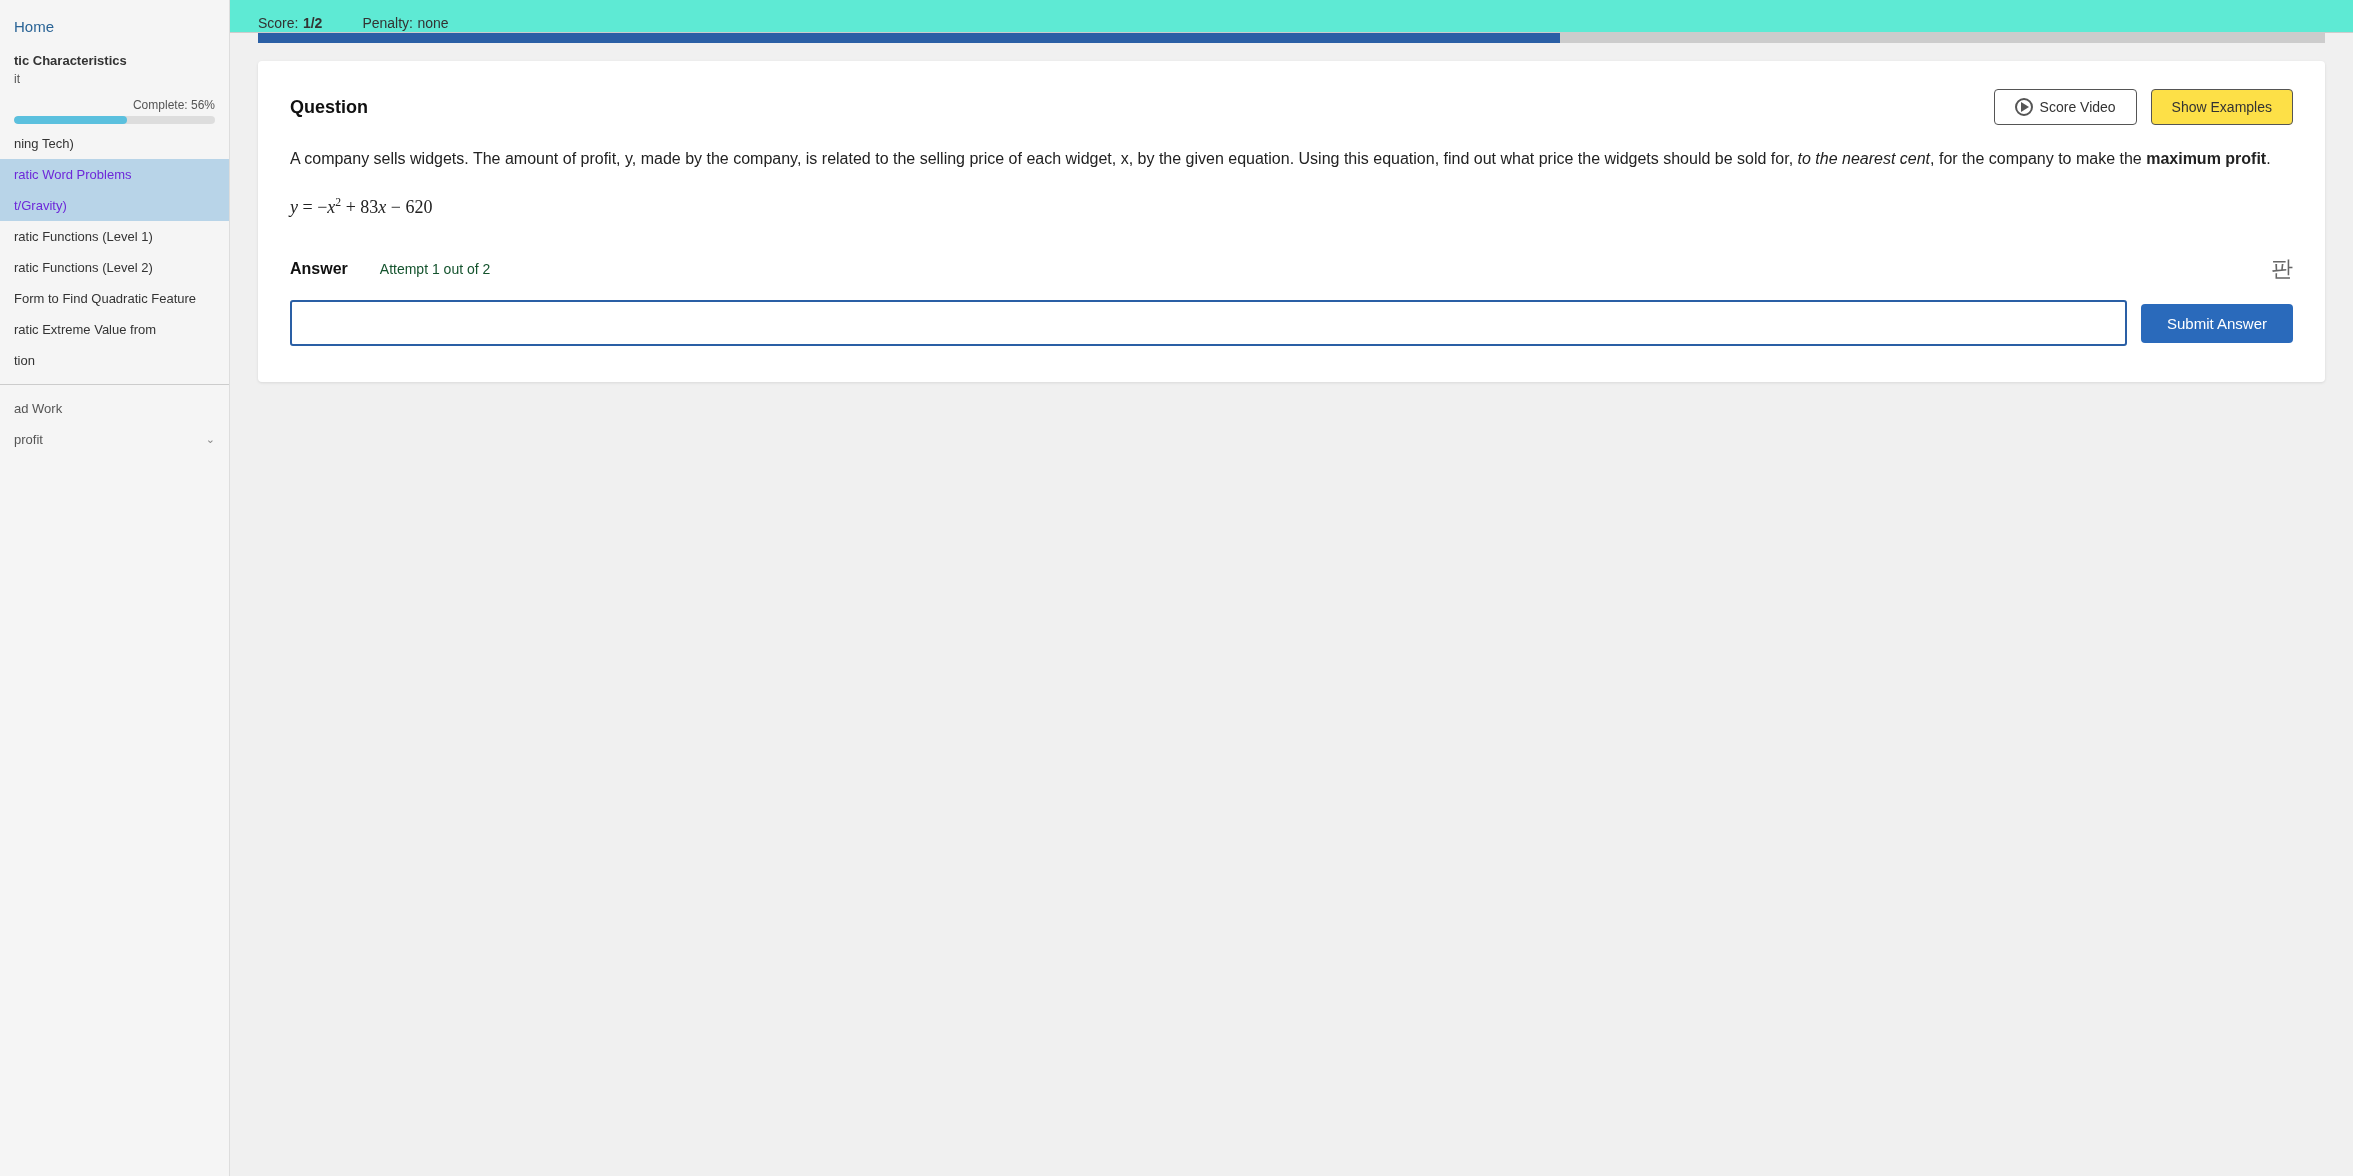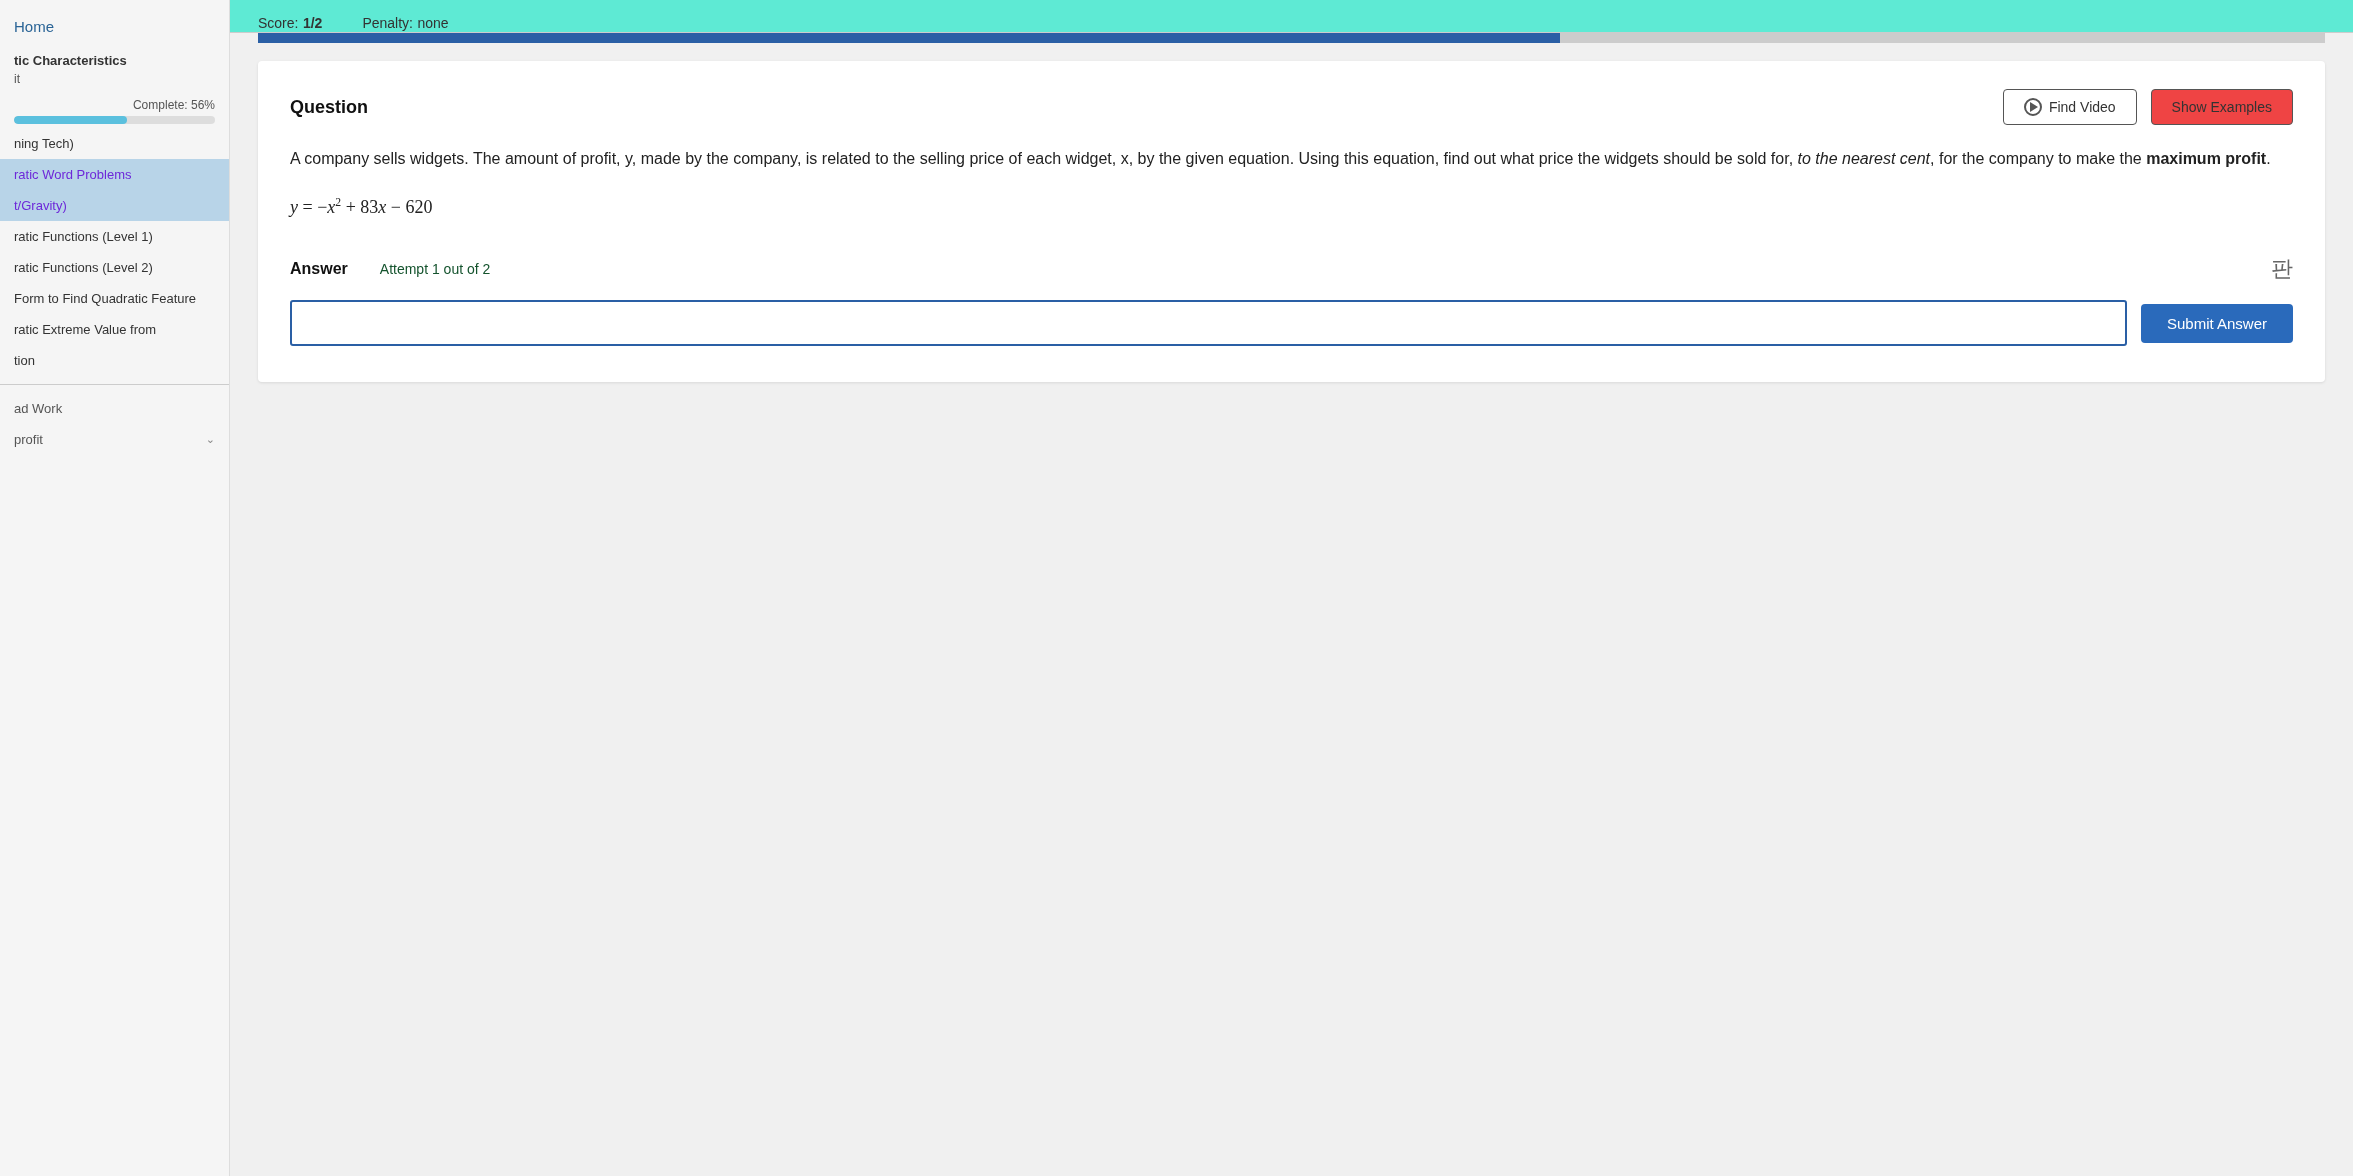--- a/index.html
+++ b/index.html
@@ -195,21 +195,21 @@
       background: #fff;
       font-size: 14px;
       color: #333;
       cursor: pointer;
     }
 
     .btn-examples {
       padding: 8px 20px;
       border: 1.5px solid #555;
       border-radius: 4px;
-      background: #ef4444;
+      background: #fde047;
       font-size: 14px;
       color: #333;
       cursor: pointer;
     }
 
     .play-circle {
       width: 18px;
       height: 18px;
       border: 2px solid #555;
       border-radius: 50%;
@@ -368,21 +368,21 @@
 
   <div class="question-card">
 
     <div class="question-header">
       <div class="question-label">Question</div>
       <div class="header-buttons">
         <button class="btn-watch">
           <span class="play-circle">
             <span class="play-triangle"></span>
           </span>
-          <span>Find Video</span>
+          <span>Score Video</span>
         </button>
         <button class="btn-examples">Show Examples</button>
       </div>
     </div>
 
     <div class="question-body">
       A company sells widgets. The amount of profit, y, made by the company, is related to the selling price of each widget, x, by the given equation. Using this equation, find out what price the widgets should be sold for, <em>to the nearest cent</em>, for the company to make the <strong>maximum profit</strong>.
     </div>
 
     <div class="equation-area">

